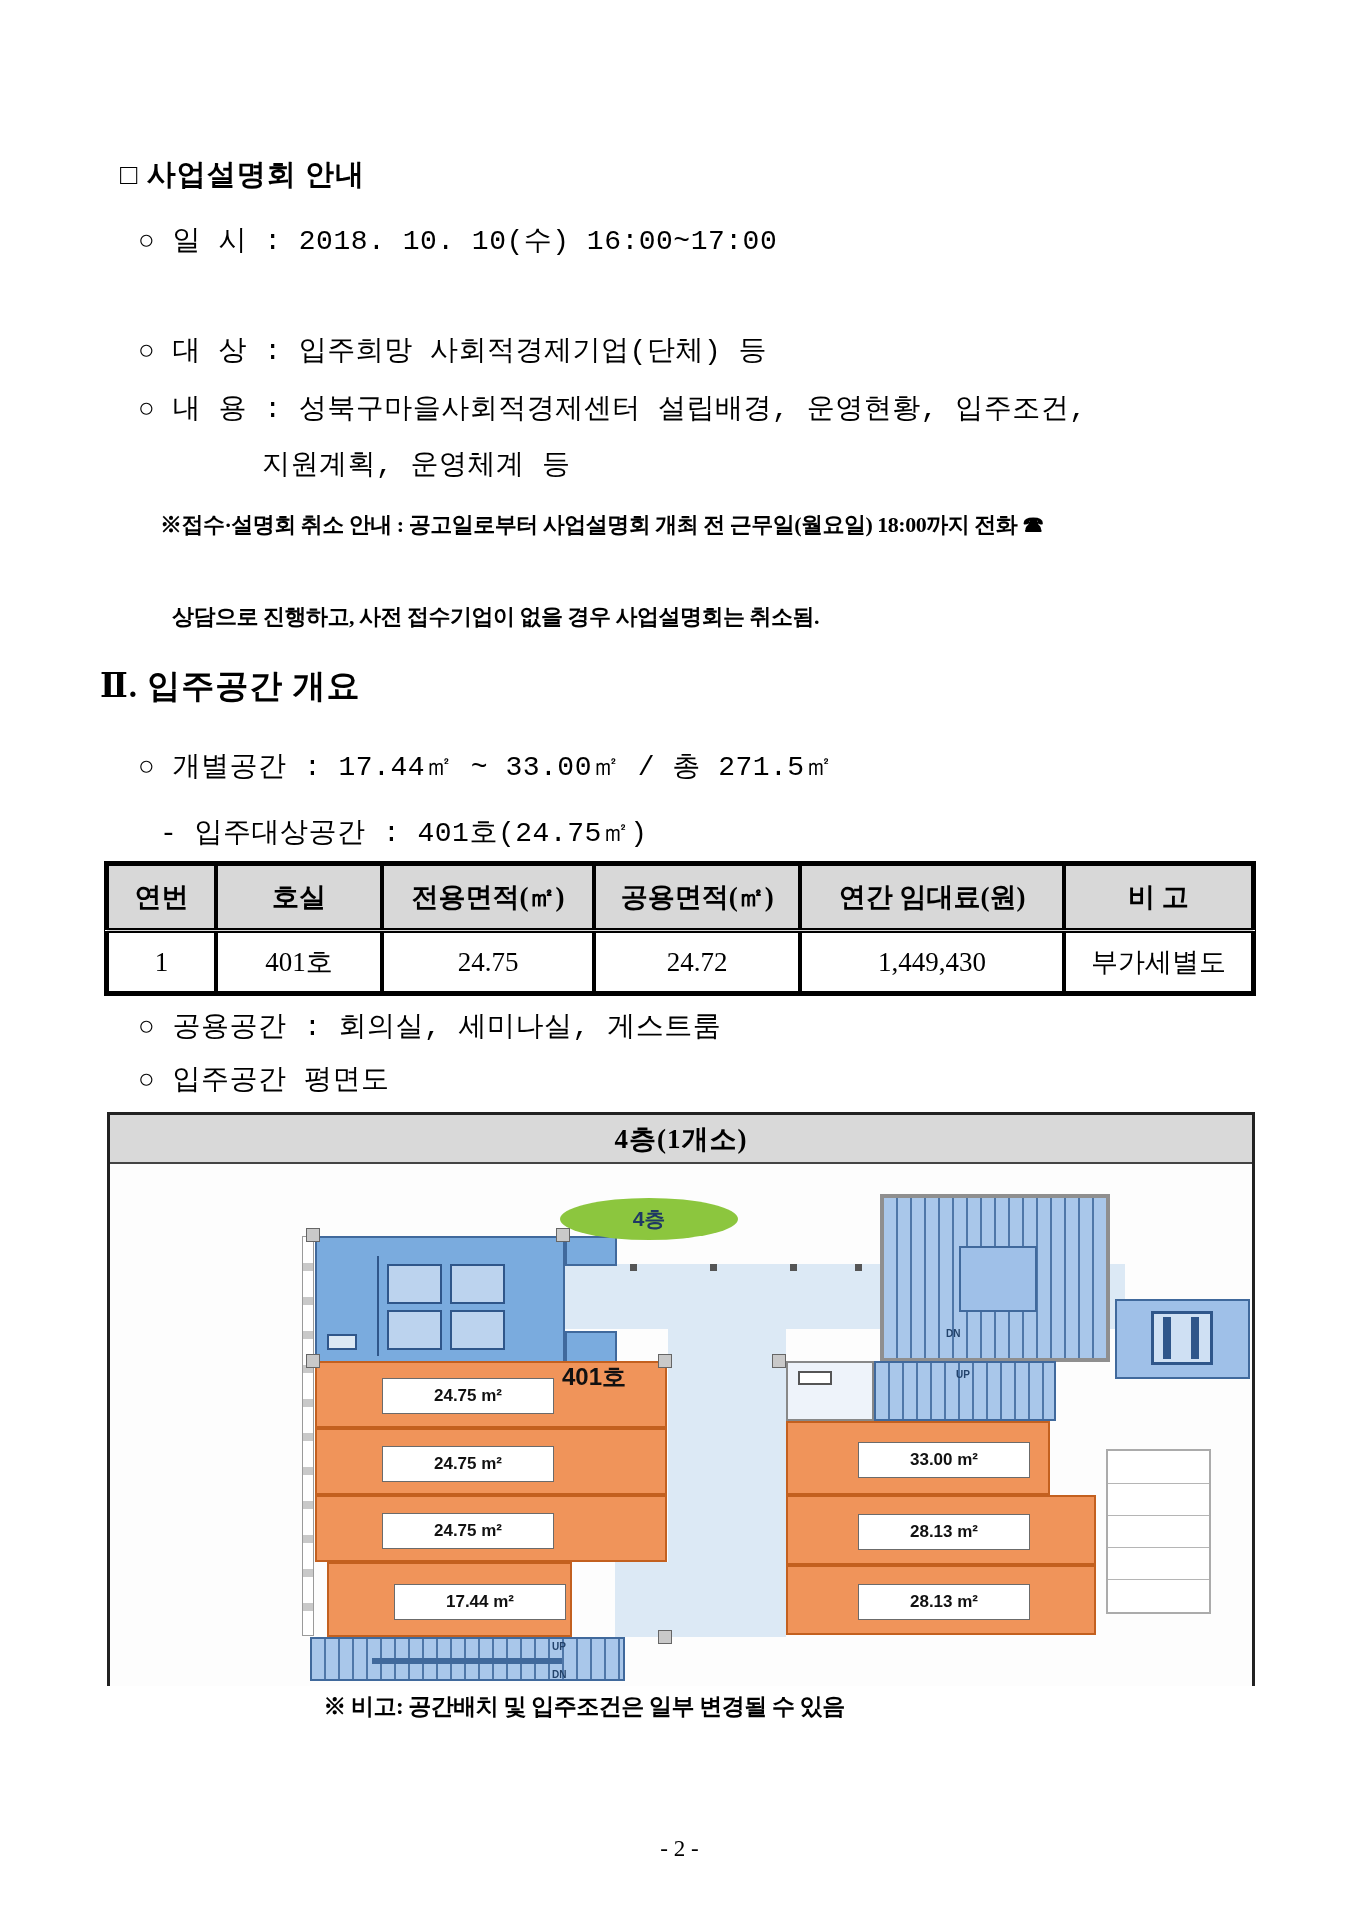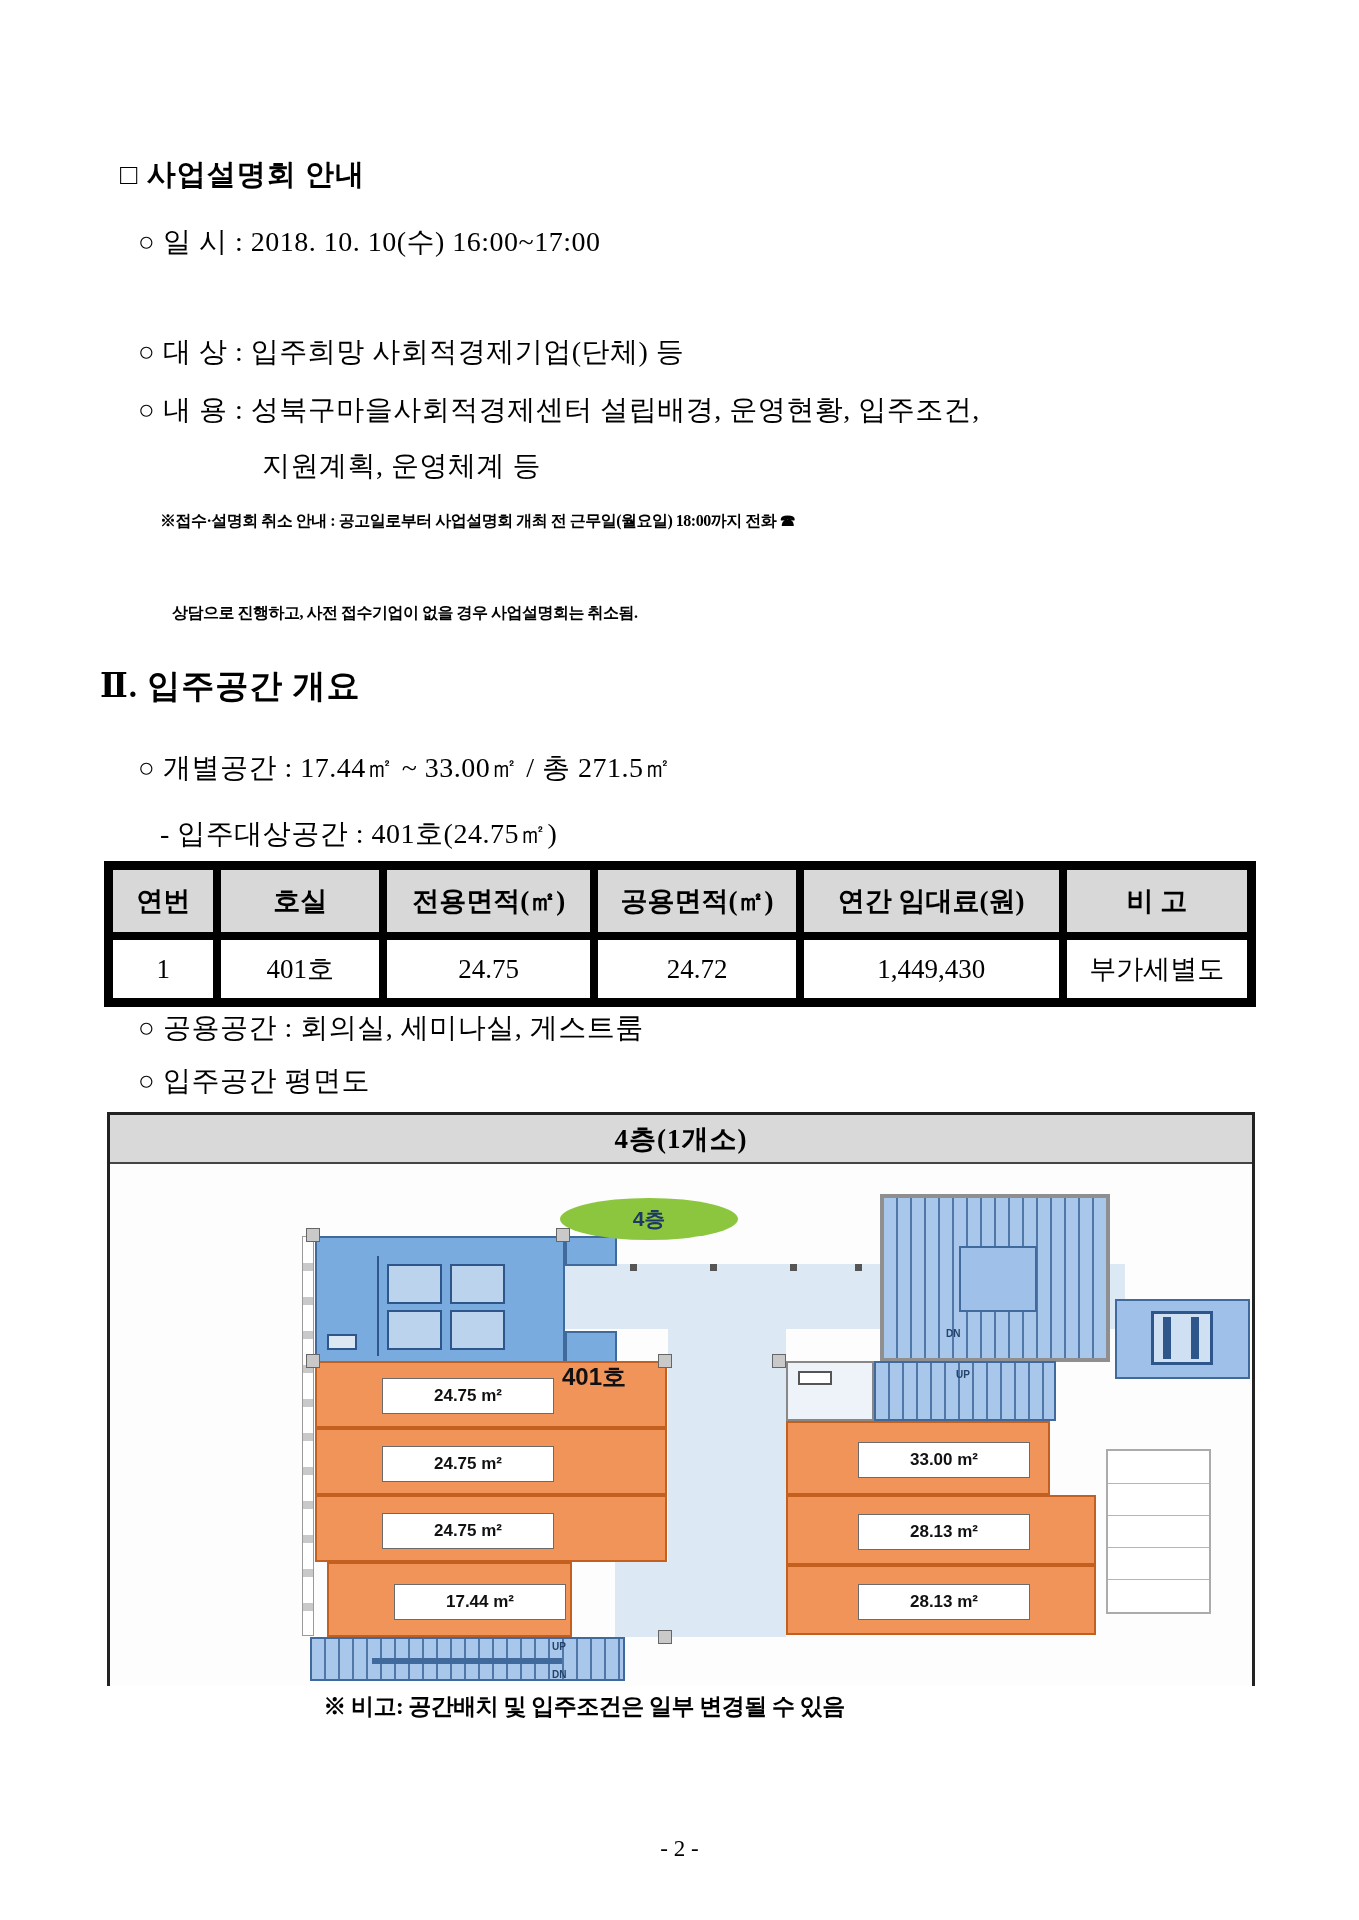--- a/index.html
+++ b/index.html
@@ -6,32 +6,32 @@
   .page{
     position:relative;
     width:1359px;height:1920px;
     background:#ffffff;
     font-family:"Liberation Serif","DejaVu Serif",serif;
     color:#000;
     overflow:hidden;
   }
   .line{position:absolute;white-space:nowrap;line-height:1.15;}
   .t-title{font-size:29px;font-weight:bold;letter-spacing:1px;}
-  .t-bullet{font-size:28px;letter-spacing:0.5px;}
-  .t-note{font-size:16px;font-weight:bold;letter-spacing:-0.5px;}
+  .t-bullet{font-size:28px;letter-spacing:0.5px;font-family:Liberation Mono, monospace;}
+  .t-note{font-size:22px;font-weight:bold;letter-spacing:-0.5px;}
   .t-sec{font-size:33px;font-weight:bold;letter-spacing:1px;}
 
   
   .info-table{
     position:absolute;left:105px;top:862px;width:1150px;
     border-collapse:collapse;table-layout:fixed;
     font-size:27px;
   }
   .info-table th,.info-table td{
-    border:8px solid #000000;
+    border:4px solid #000000;
     text-align:center;vertical-align:middle;
     padding:0;
   }
   .info-table th{
     background:#d8d8d8;height:62px;font-weight:bold;
     border-bottom:5px double #000;
   }
   .info-table td{height:58px;background:#fff;}
   .info-table{border:3px solid #000;outline:1px solid #000;}
 

